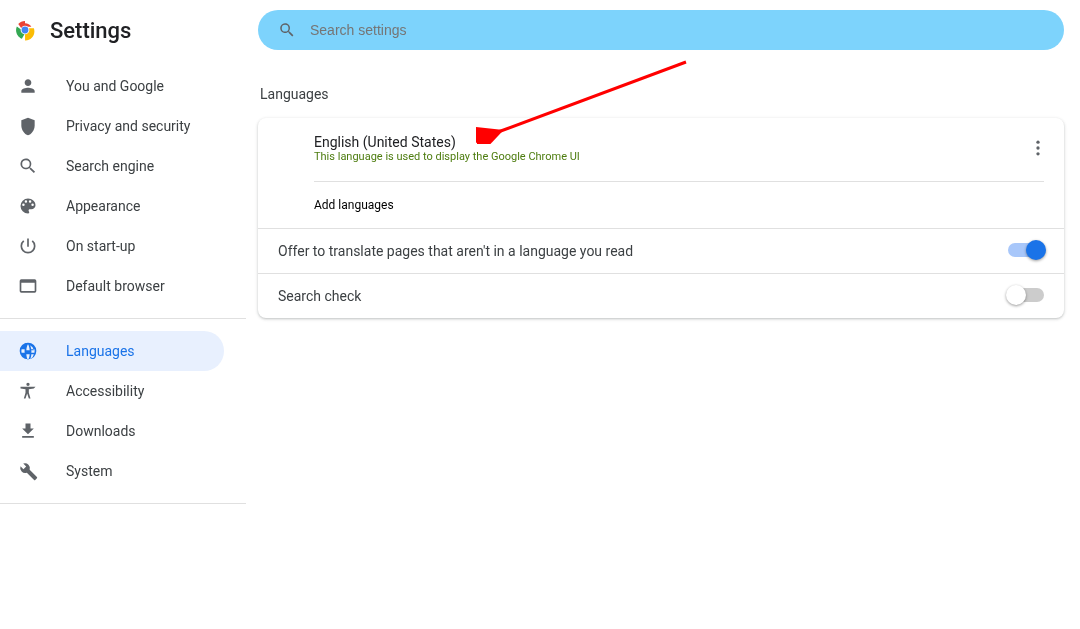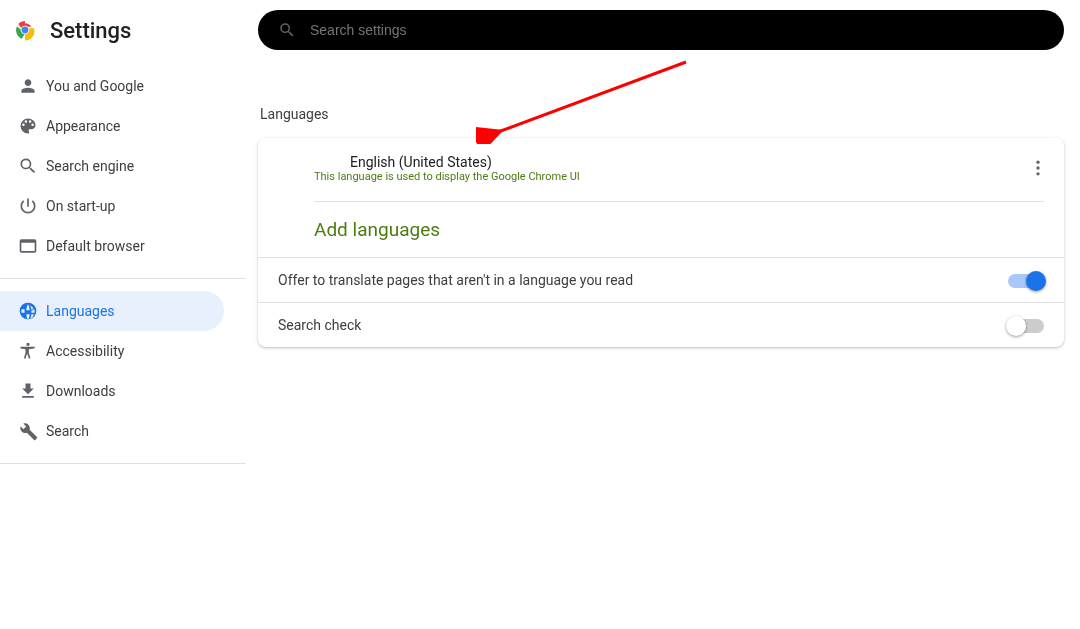--- a/index.html
+++ b/index.html
@@ -31,47 +31,48 @@
     .nav { flex: 1; padding-top: 8px; }
     .nav-item {
       display: flex;
       align-items: center;
       height: 40px;
       padding-left: 18px;
       color: #3c4043;
       cursor: pointer;
       border-radius: 0 20px 20px 0;
       margin-right: 22px;
+      gap: 20px;
     }
     .nav-item .icon {
       width: 28px;
       display: flex;
       align-items: center;
       justify-content: flex-start;
       color: #5f6368;
     }
     .nav-item .label { font-size: 14px; color: #3c4043; }
     .nav-item.active { background: #e8f0fe; }
     .nav-item.active .label { color: #1a73e8; }
     .nav-item.active .icon { color: #1a73e8; }
     .divider { height: 1px; background: #e0e0e0; margin: 12px 0; }
     .ext-icon { margin-left: 6px; color: #5f6368; }
     .main {
       flex: 1;
       padding: 10px 16px 0 12px;
       position: relative;
     }
     .searchbar {
-      background: #000000;
+      background: #7dd3fc;
       border-radius: 20px;
       height: 40px;
       display: flex;
       align-items: center;
       padding: 0 20px;
-      margin-bottom: 56px;
+      margin-bottom: 36px;
     }
     .searchbar .icon { color: #5f6368; margin-right: 14px; }
     .searchbar input {
       border: none;
       background: transparent;
       outline: none;
       font-size: 14px;
       color: #5f6368;
       flex: 1;
     }
@@ -84,40 +85,40 @@
     .card {
       background: #fff;
       border-radius: 8px;
       box-shadow: 0 1px 2px rgba(60,64,67,.2), 0 1px 3px 1px rgba(60,64,67,.1);
       overflow: hidden;
     }
     .lang-row {
       padding: 16px 20px 0 56px;
       position: relative;
     }
-    .lang-name { font-size: 14px; color: #202124; margin-left: 36px; }
+    .lang-name { font-size: 14px; color: #202124; }
     .lang-sub { font-size: 11px; color: #4d7c0f; margin-top: 0; }
     .more-btn {
       position: absolute;
       right: 16px;
       top: 20px;
       color: #5f6368;
       cursor: pointer;
     }
     .lang-divider { height: 1px; background: #e0e0e0; margin: 18px 20px 0 56px; }
     .add-lang {
       padding: 16px 20px 16px 56px;
-      color: #4d7c0f;
-      font-size: 19px;
+      color: #000000;
+      font-size: 12px;
       cursor: pointer;
     }
     .card-divider { height: 1px; background: #e0e0e0; }
     .option-row {
       display: flex;
-      align-items: flex-end;
+      align-items: flex-start;
       justify-content: space-between;
       padding: 14px 20px;
     }
     .option-row .label { font-size: 14px; color: #3c4043; }
     .toggle {
       width: 36px;
       height: 14px;
       border-radius: 7px;
       position: relative;
       cursor: pointer;
@@ -164,36 +165,44 @@
         <span class="icon">
             <svg width="20" height="20" viewBox="0 0 24 24" fill="currentColor">
               <path d="M12 12c2.2 0 4-1.8 4-4s-1.8-4-4-4-4 1.8-4 4 1.8 4 4 4zm0 2c-2.7 0-8 1.3-8 4v2h16v-2c0-2.7-5.3-4-8-4z"></path>
             </svg>
           </span>
         <span class="label">You and Google</span>
       </div>
       <div class="nav-item">
         <span class="icon">
             <svg width="20" height="20" viewBox="0 0 24 24" fill="currentColor">
+              <path d="M12 2 4 5v6c0 5.5 3.4 10.7 8 12 4.6-1.3 8-6.5 8-12V5l-8-3z"></path>
+            </svg>
+          </span>
+        <span class="label">Privacy and security</span>
+      </div>
+      <div class="nav-item">
+        <span class="icon">
+            <svg width="20" height="20" viewBox="0 0 24 24" fill="currentColor">
+              <path d="M15.5 14h-.8l-.3-.3a6.5 6.5 0 1 0-.7.7l.3.3v.8l5 5 1.5-1.5-5-5zm-6 0a4.5 4.5 0 1 1 0-9 4.5 4.5 0 0 1 0 9z"></path>
+            </svg>
+          </span>
+        <span class="label">Search engine</span>
+      </div>
+      <div class="nav-item">
+        <span class="icon">
+            <svg width="20" height="20" viewBox="0 0 24 24" fill="currentColor">
               <path d="M12 3a9 9 0 0 0 0 18c.8 0 1.5-.7 1.5-1.5 0-.4-.1-.7-.4-1-.2-.3-.4-.6-.4-1 0-.8.7-1.5 1.5-1.5H16a5 5 0 0 0 5-5c0-4.4-4-8-9-8zM6.5 12a1.5 1.5 0 1 1 0-3 1.5 1.5 0 0 1 0 3zm3-4a1.5 1.5 0 1 1 0-3 1.5 1.5 0 0 1 0 3zm5 0a1.5 1.5 0 1 1 0-3 1.5 1.5 0 0 1 0 3zm3 4a1.5 1.5 0 1 1 0-3 1.5 1.5 0 0 1 0 3z"></path>
             </svg>
           </span>
         <span class="label">Appearance</span>
       </div>
       <div class="nav-item">
         <span class="icon">
             <svg width="20" height="20" viewBox="0 0 24 24" fill="currentColor">
-              <path d="M15.5 14h-.8l-.3-.3a6.5 6.5 0 1 0-.7.7l.3.3v.8l5 5 1.5-1.5-5-5zm-6 0a4.5 4.5 0 1 1 0-9 4.5 4.5 0 0 1 0 9z"></path>
-            </svg>
-          </span>
-        <span class="label">Search engine</span>
-      </div>
-      <div class="nav-item">
-        <span class="icon">
-            <svg width="20" height="20" viewBox="0 0 24 24" fill="currentColor">
               <path d="M13 3h-2v10h2zm4.8 2.2-1.4 1.4A7 7 0 1 1 7.6 6.6L6.2 5.2a9 9 0 1 0 11.6 0z"></path>
             </svg>
           </span>
         <span class="label">On start-up</span>
       </div>
       <div class="nav-item">
         <span class="icon">
             <svg width="20" height="20" viewBox="0 0 24 24" fill="currentColor">
               <path d="M20 4H4a2 2 0 0 0-2 2v12a2 2 0 0 0 2 2h16a2 2 0 0 0 2-2V6a2 2 0 0 0-2-2zm0 14H4V8h16z"></path>
             </svg>
@@ -226,21 +235,21 @@
             </svg>
           </span>
         <span class="label">Downloads</span>
       </div>
       <div class="nav-item">
         <span class="icon">
             <svg width="20" height="20" viewBox="0 0 24 24" fill="currentColor">
               <path d="M22.7 19.3 14 10.6A6 6 0 0 0 6.3 3l3.5 3.5-3.3 3.3L3 6.3A6 6 0 0 0 10.6 14l8.7 8.7a1 1 0 0 0 1.4 0l2-2a1 1 0 0 0 0-1.4z"></path>
             </svg>
           </span>
-        <span class="label">Search</span>
+        <span class="label">System</span>
       </div>
 
       <div class="divider"></div>
 
       <div class="nav-item">
         
         
       </div>
     </nav>
   </aside>

